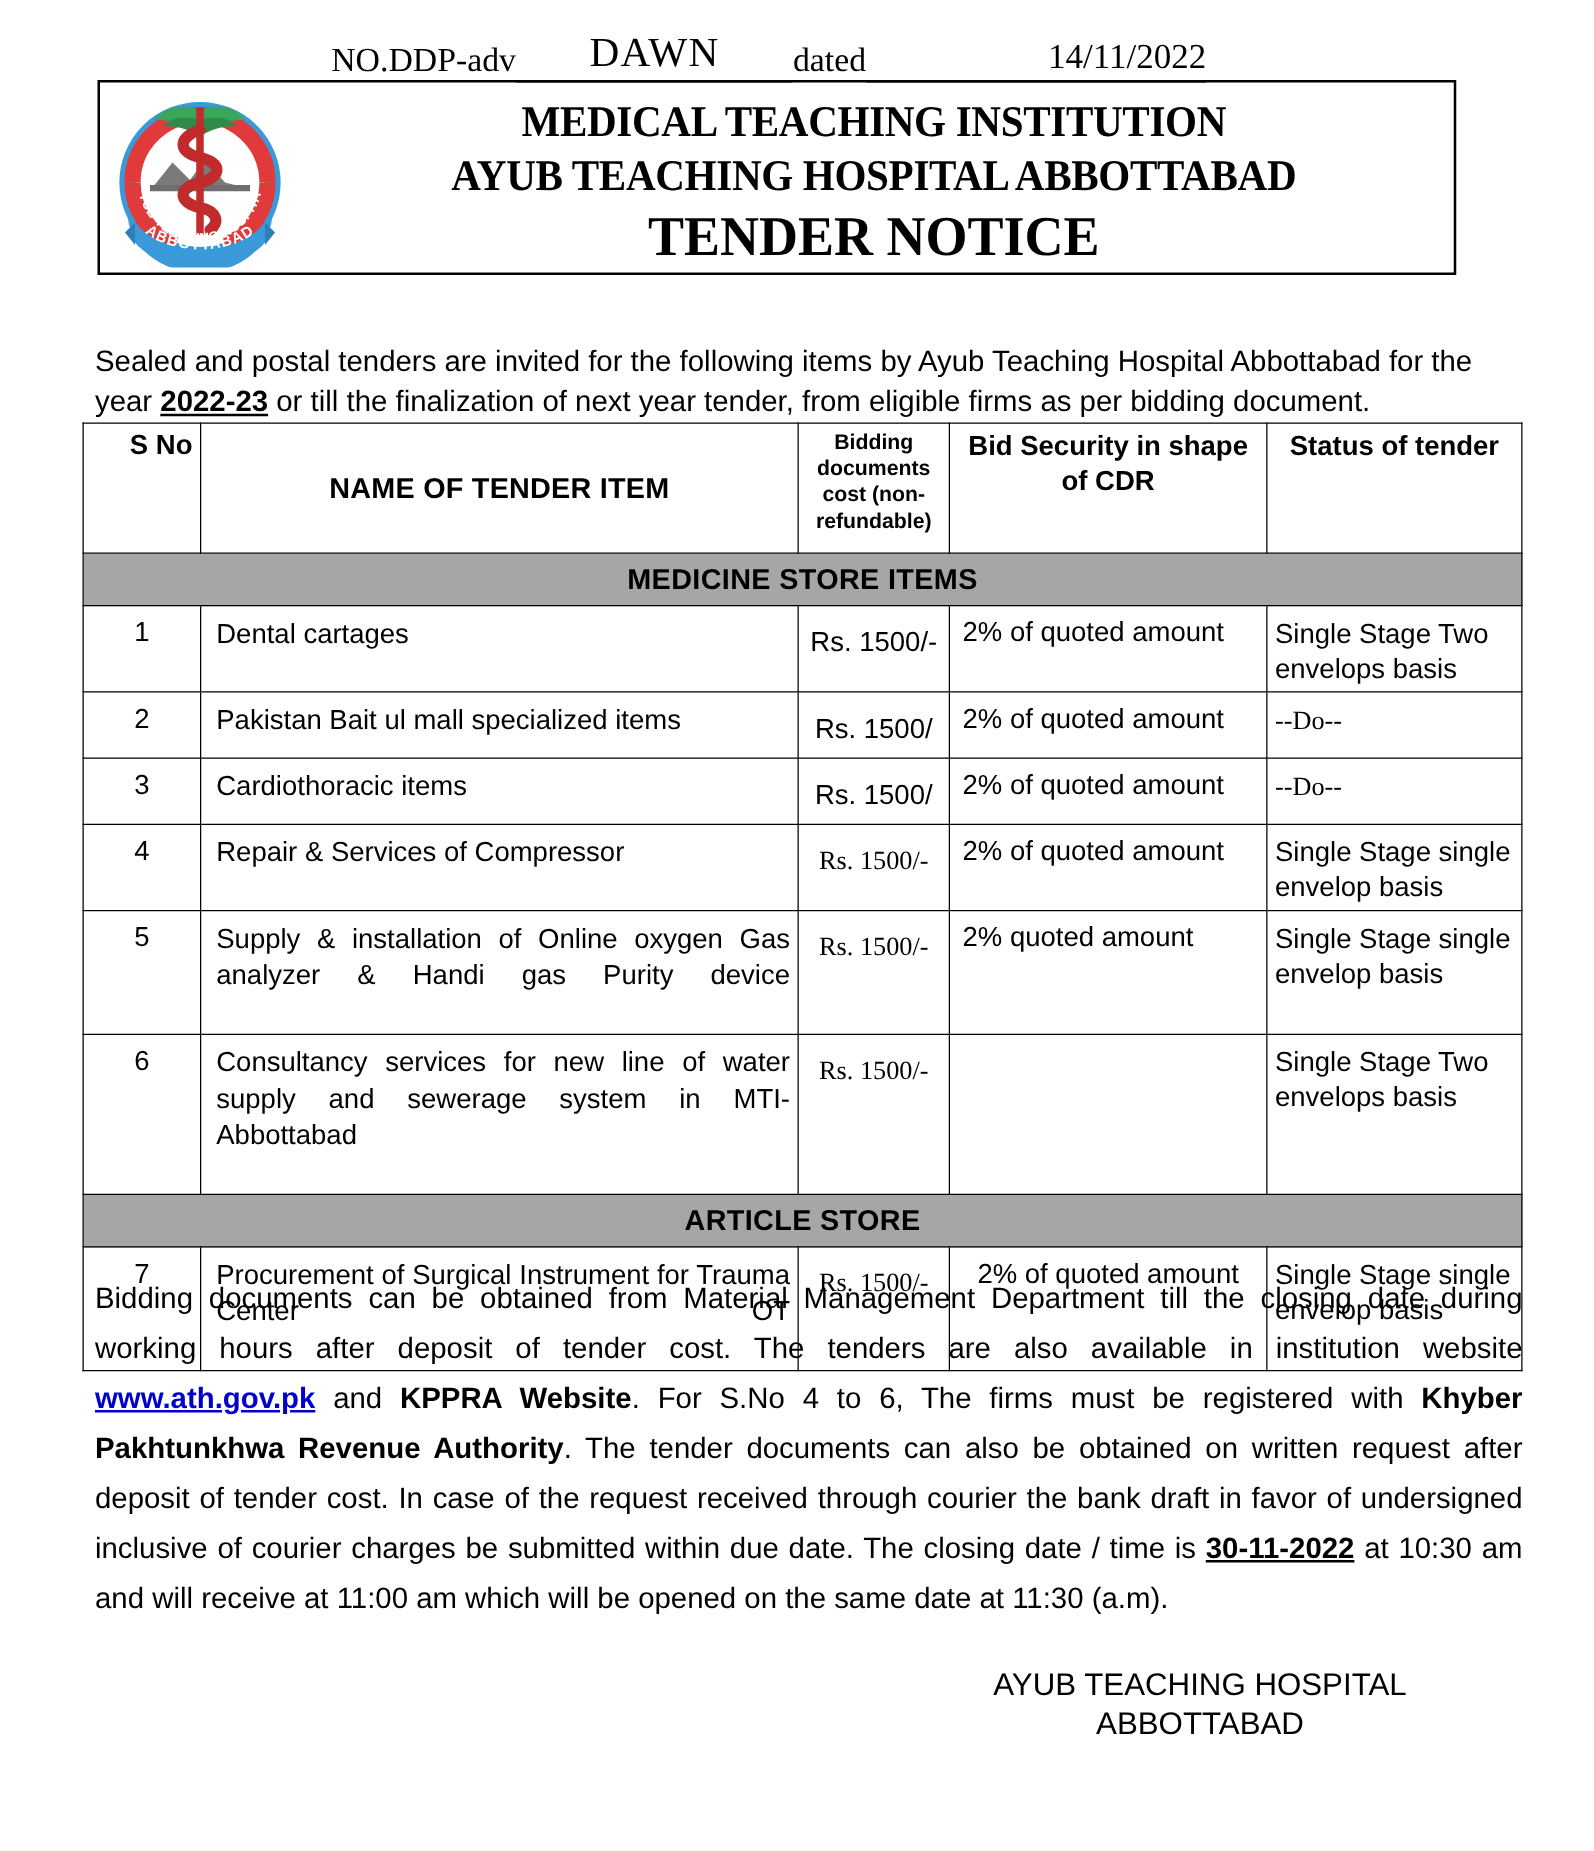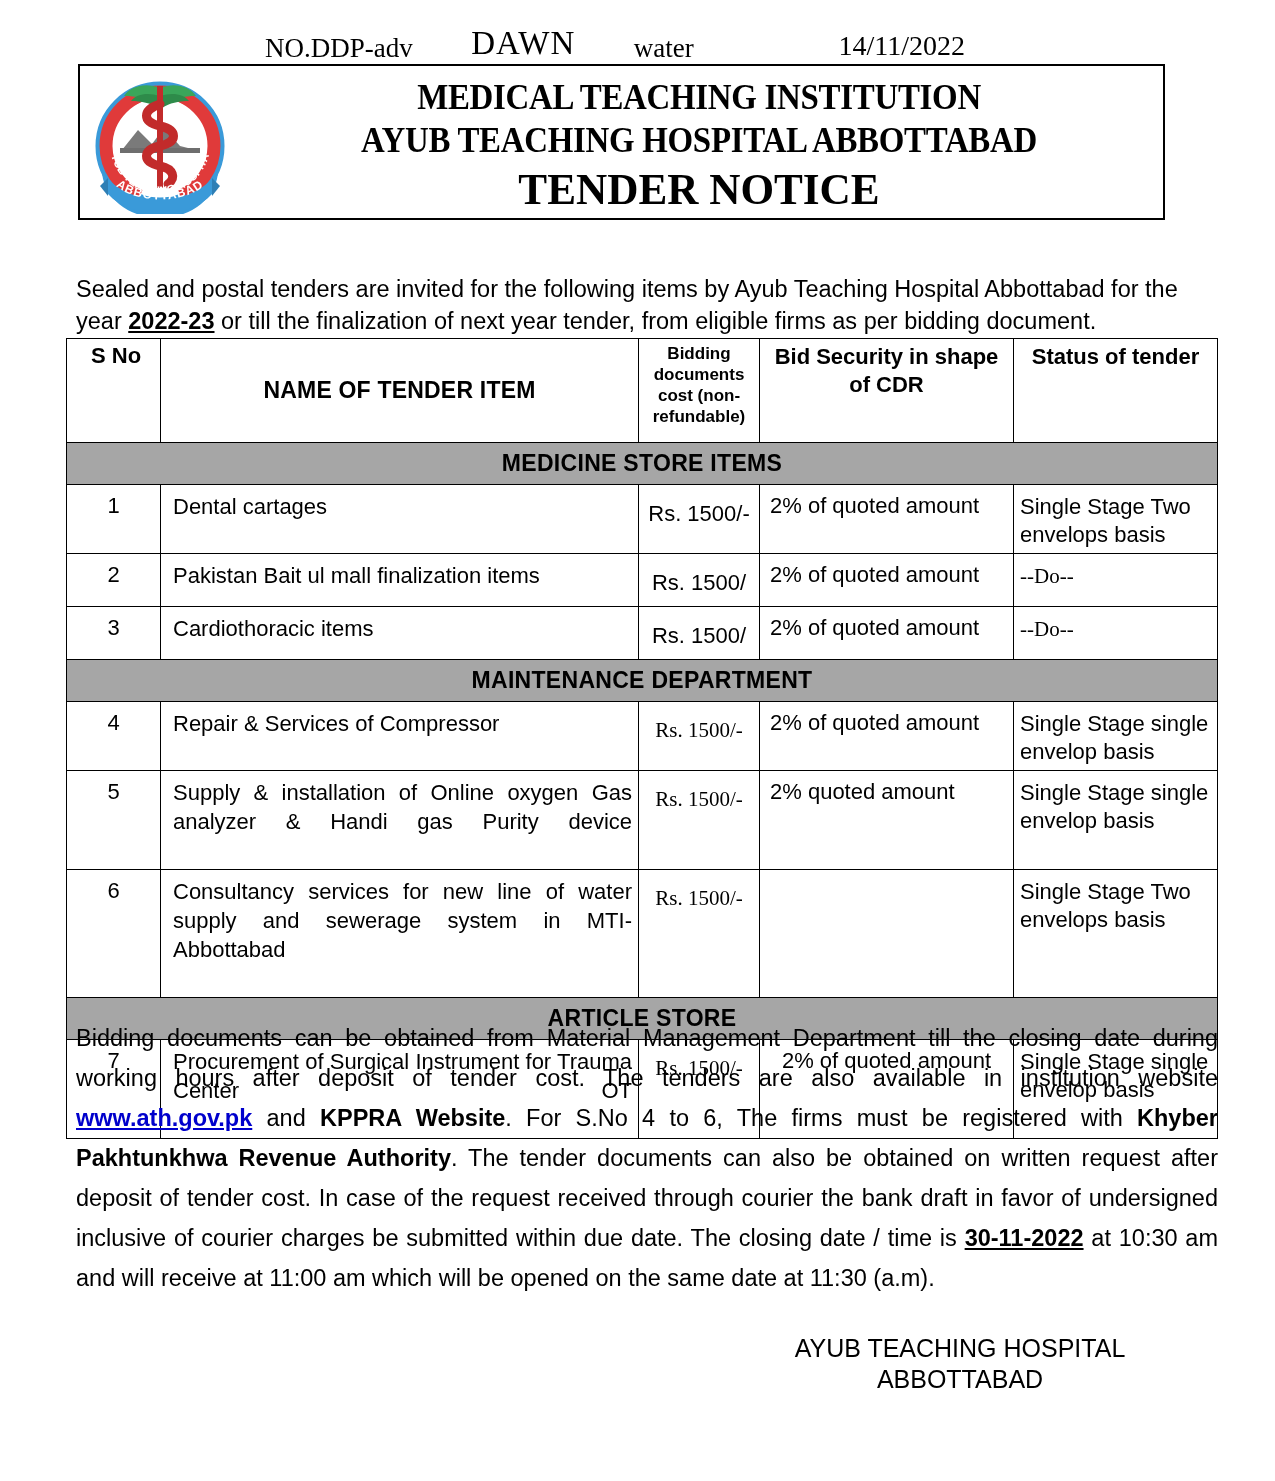--- a/index.html
+++ b/index.html
@@ -118,21 +118,21 @@
   .col-cost  { width: 121px; }
   .col-sec   { width: 254px; }
   .col-status{ width: 204px; }
 
   thead th {
     font-weight: bold;
     text-align: center;
     vertical-align: top;
     height: 104px;
   }
-  th.h-sno   { text-align: left; padding-left: 24px; font-size: 22px; }
+  th.h-sno   { text-align: right; padding-left: 24px; font-size: 22px; }
   th.h-name  { vertical-align: middle; font-size: 23px; letter-spacing: 0.2px; }
   th.h-cost  { font-size: 17px; line-height: 21px; }
   th.h-sec   { font-size: 22px; line-height: 28px; }
   th.h-status{ font-size: 22px; line-height: 28px; }
 
   tr.section-row td {
     background: #A6A6A6;
     text-align: center;
     font-weight: bold;
     font-size: 23px;
@@ -220,21 +220,21 @@
 
   
   .logo-wrap svg { display: block; width: 140px; height: 140px; }
 </style>
 </head>
 <body>
 
 <div class="ref-line">
   <span class="ref-label">NO.DDP-adv</span>
   <span class="ref-fill dawn">DAWN</span>
-  <span class="ref-label">water</span>
+  <span class="ref-label">dated</span>
   <span class="ref-fill date">14/11/2022</span>
 </div>
 
 <div class="header-box">
 
   <div class="logo-wrap">
     <svg viewBox="0 0 140 140" xmlns="http://www.w3.org/2000/svg">
 
       <path d="M12 78 A58 58 0 0 0 128 78 L128 96 A58 48 0 0 1 12 96 Z" fill="#3A9AD9"></path>
       <circle cx="70" cy="72" r="58" fill="none" stroke="#3A9AD9" stroke-width="13"></circle>
@@ -309,36 +309,33 @@
     </tr>
     <tr class="row-h1">
       <td class="c-sno">1</td>
       <td class="c-name">Dental cartages</td>
       <td class="c-cost">Rs. 1500/-</td>
       <td class="c-sec">2% of  quoted amount</td>
       <td class="c-status">Single  Stage Two envelops basis</td>
     </tr>
     <tr class="row-h2">
       <td class="c-sno">2</td>
-      <td class="c-name">Pakistan Bait ul mall finalization items</td>
+      <td class="c-name">Pakistan Bait ul mall specialized items</td>
       <td class="c-cost">Rs. 1500/</td>
       <td class="c-sec">2% of  quoted amount</td>
       <td class="c-status serif-do">--Do--</td>
     </tr>
     <tr class="row-h3">
       <td class="c-sno">3</td>
       <td class="c-name">Cardiothoracic items</td>
       <td class="c-cost">Rs. 1500/</td>
       <td class="c-sec">2% of  quoted amount</td>
       <td class="c-status serif-do">--Do--</td>
     </tr>
 
-    <tr class="section-row">
-      <td colspan="5">MAINTENANCE DEPARTMENT</td>
-    </tr>
     <tr class="row-h4">
       <td class="c-sno">4</td>
       <td class="c-name">Repair &amp; Services of Compressor</td>
       <td class="c-cost serif">Rs. 1500/-</td>
       <td class="c-sec">2% of quoted amount</td>
       <td class="c-status">Single  Stage single envelop basis</td>
     </tr>
     <tr class="row-h5">
       <td class="c-sno">5</td>
       <td class="c-name justify">Supply &amp; installation of Online oxygen Gas analyzer &amp; Handi gas Purity device</td>

